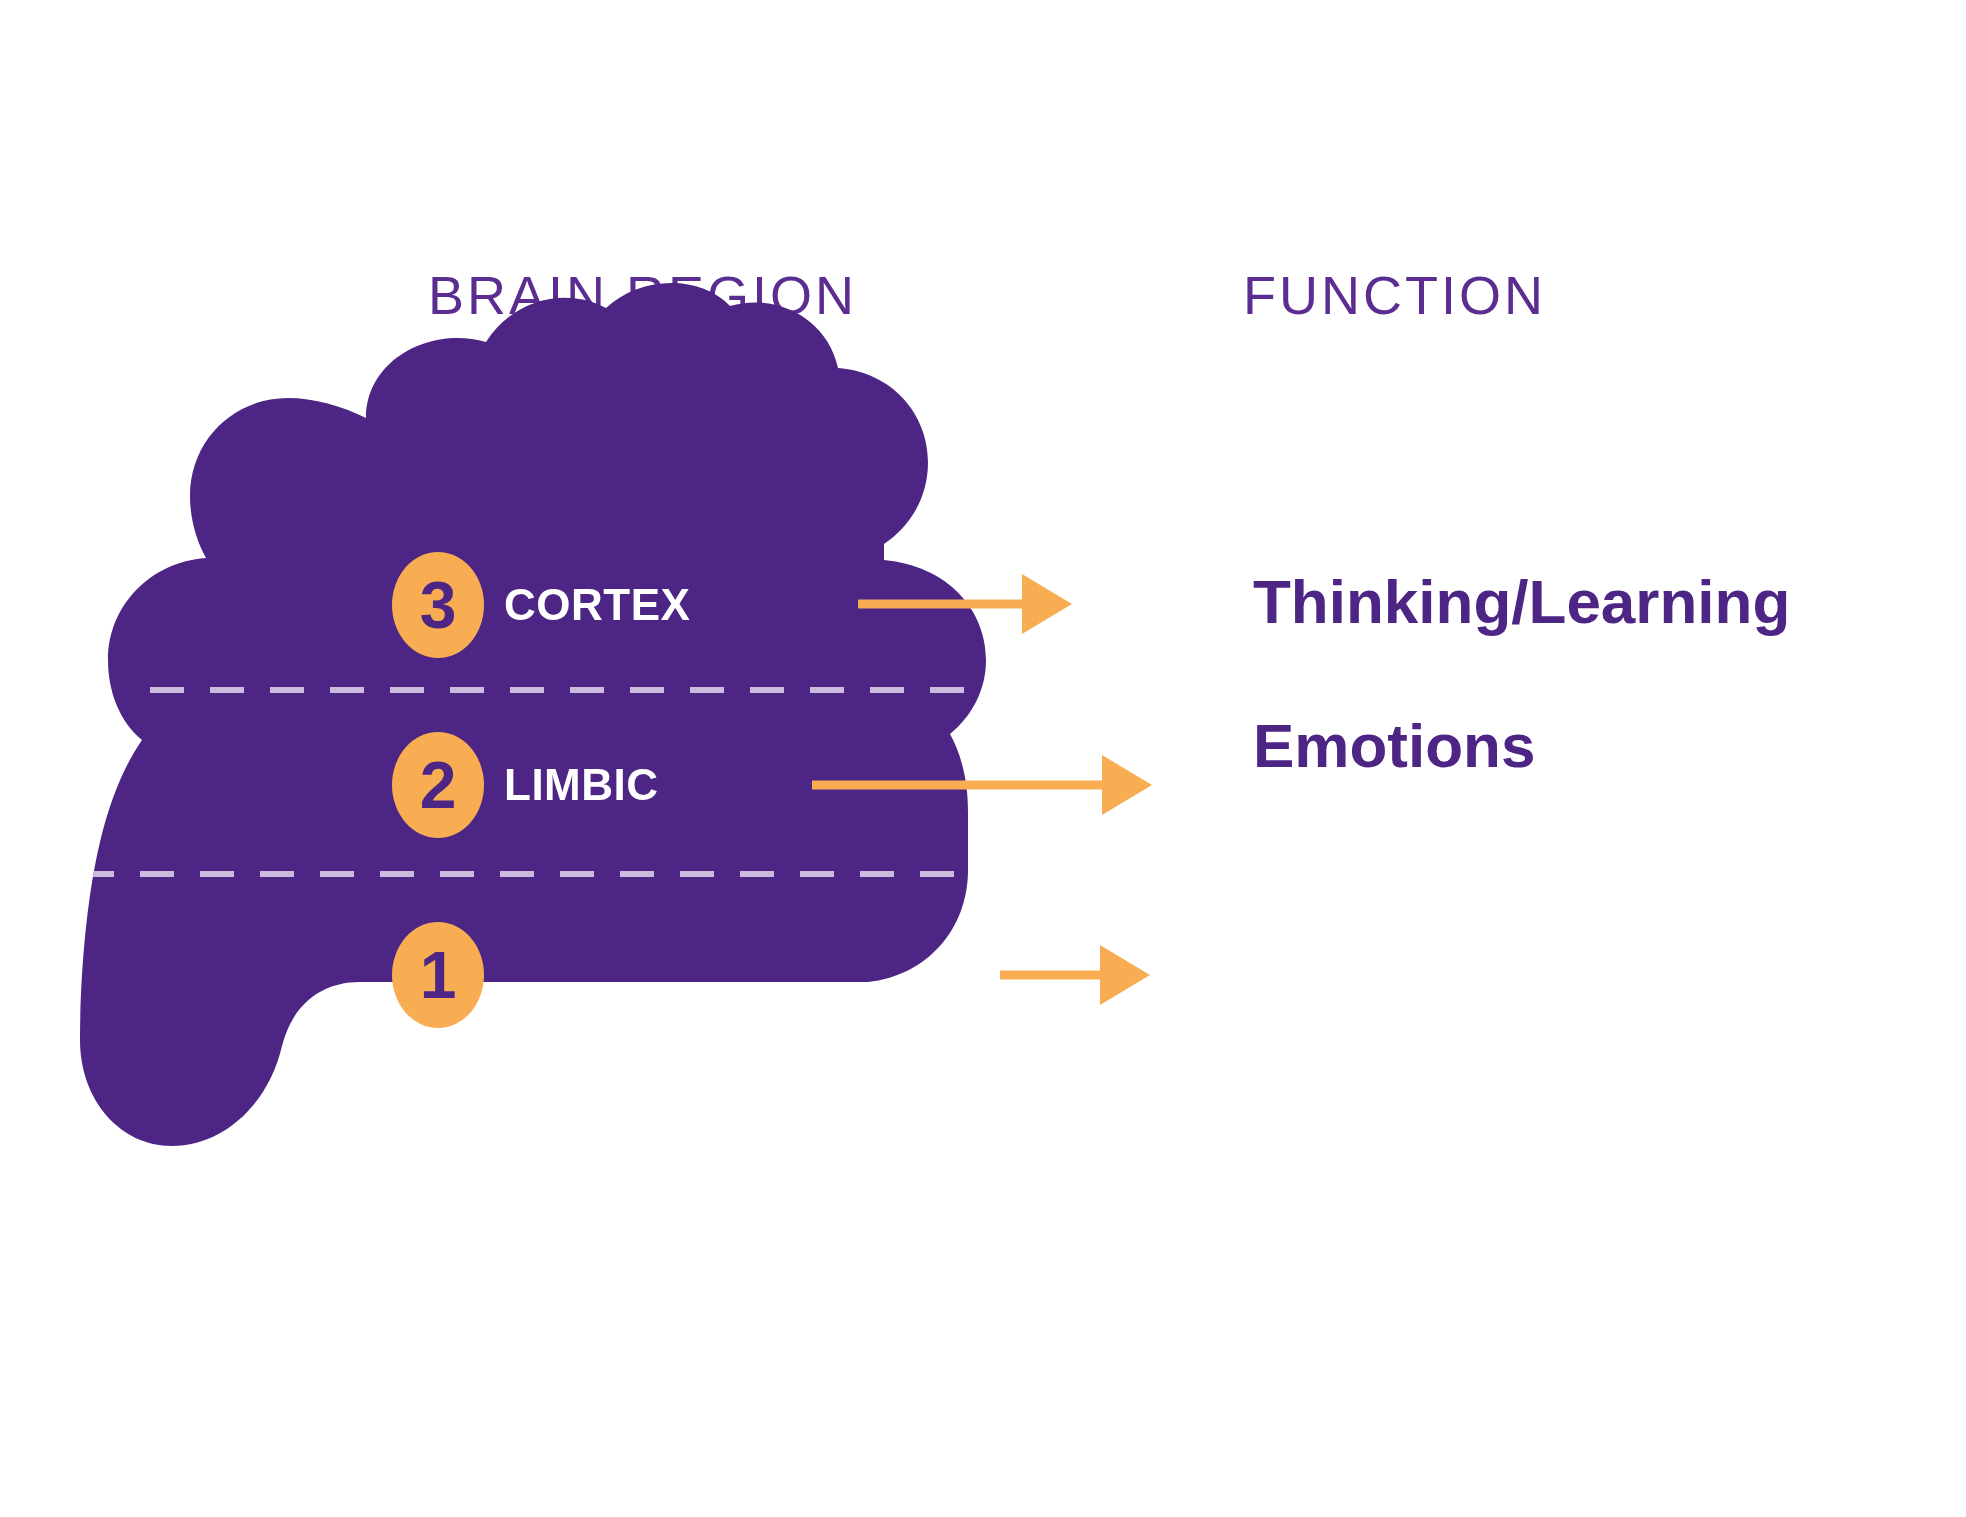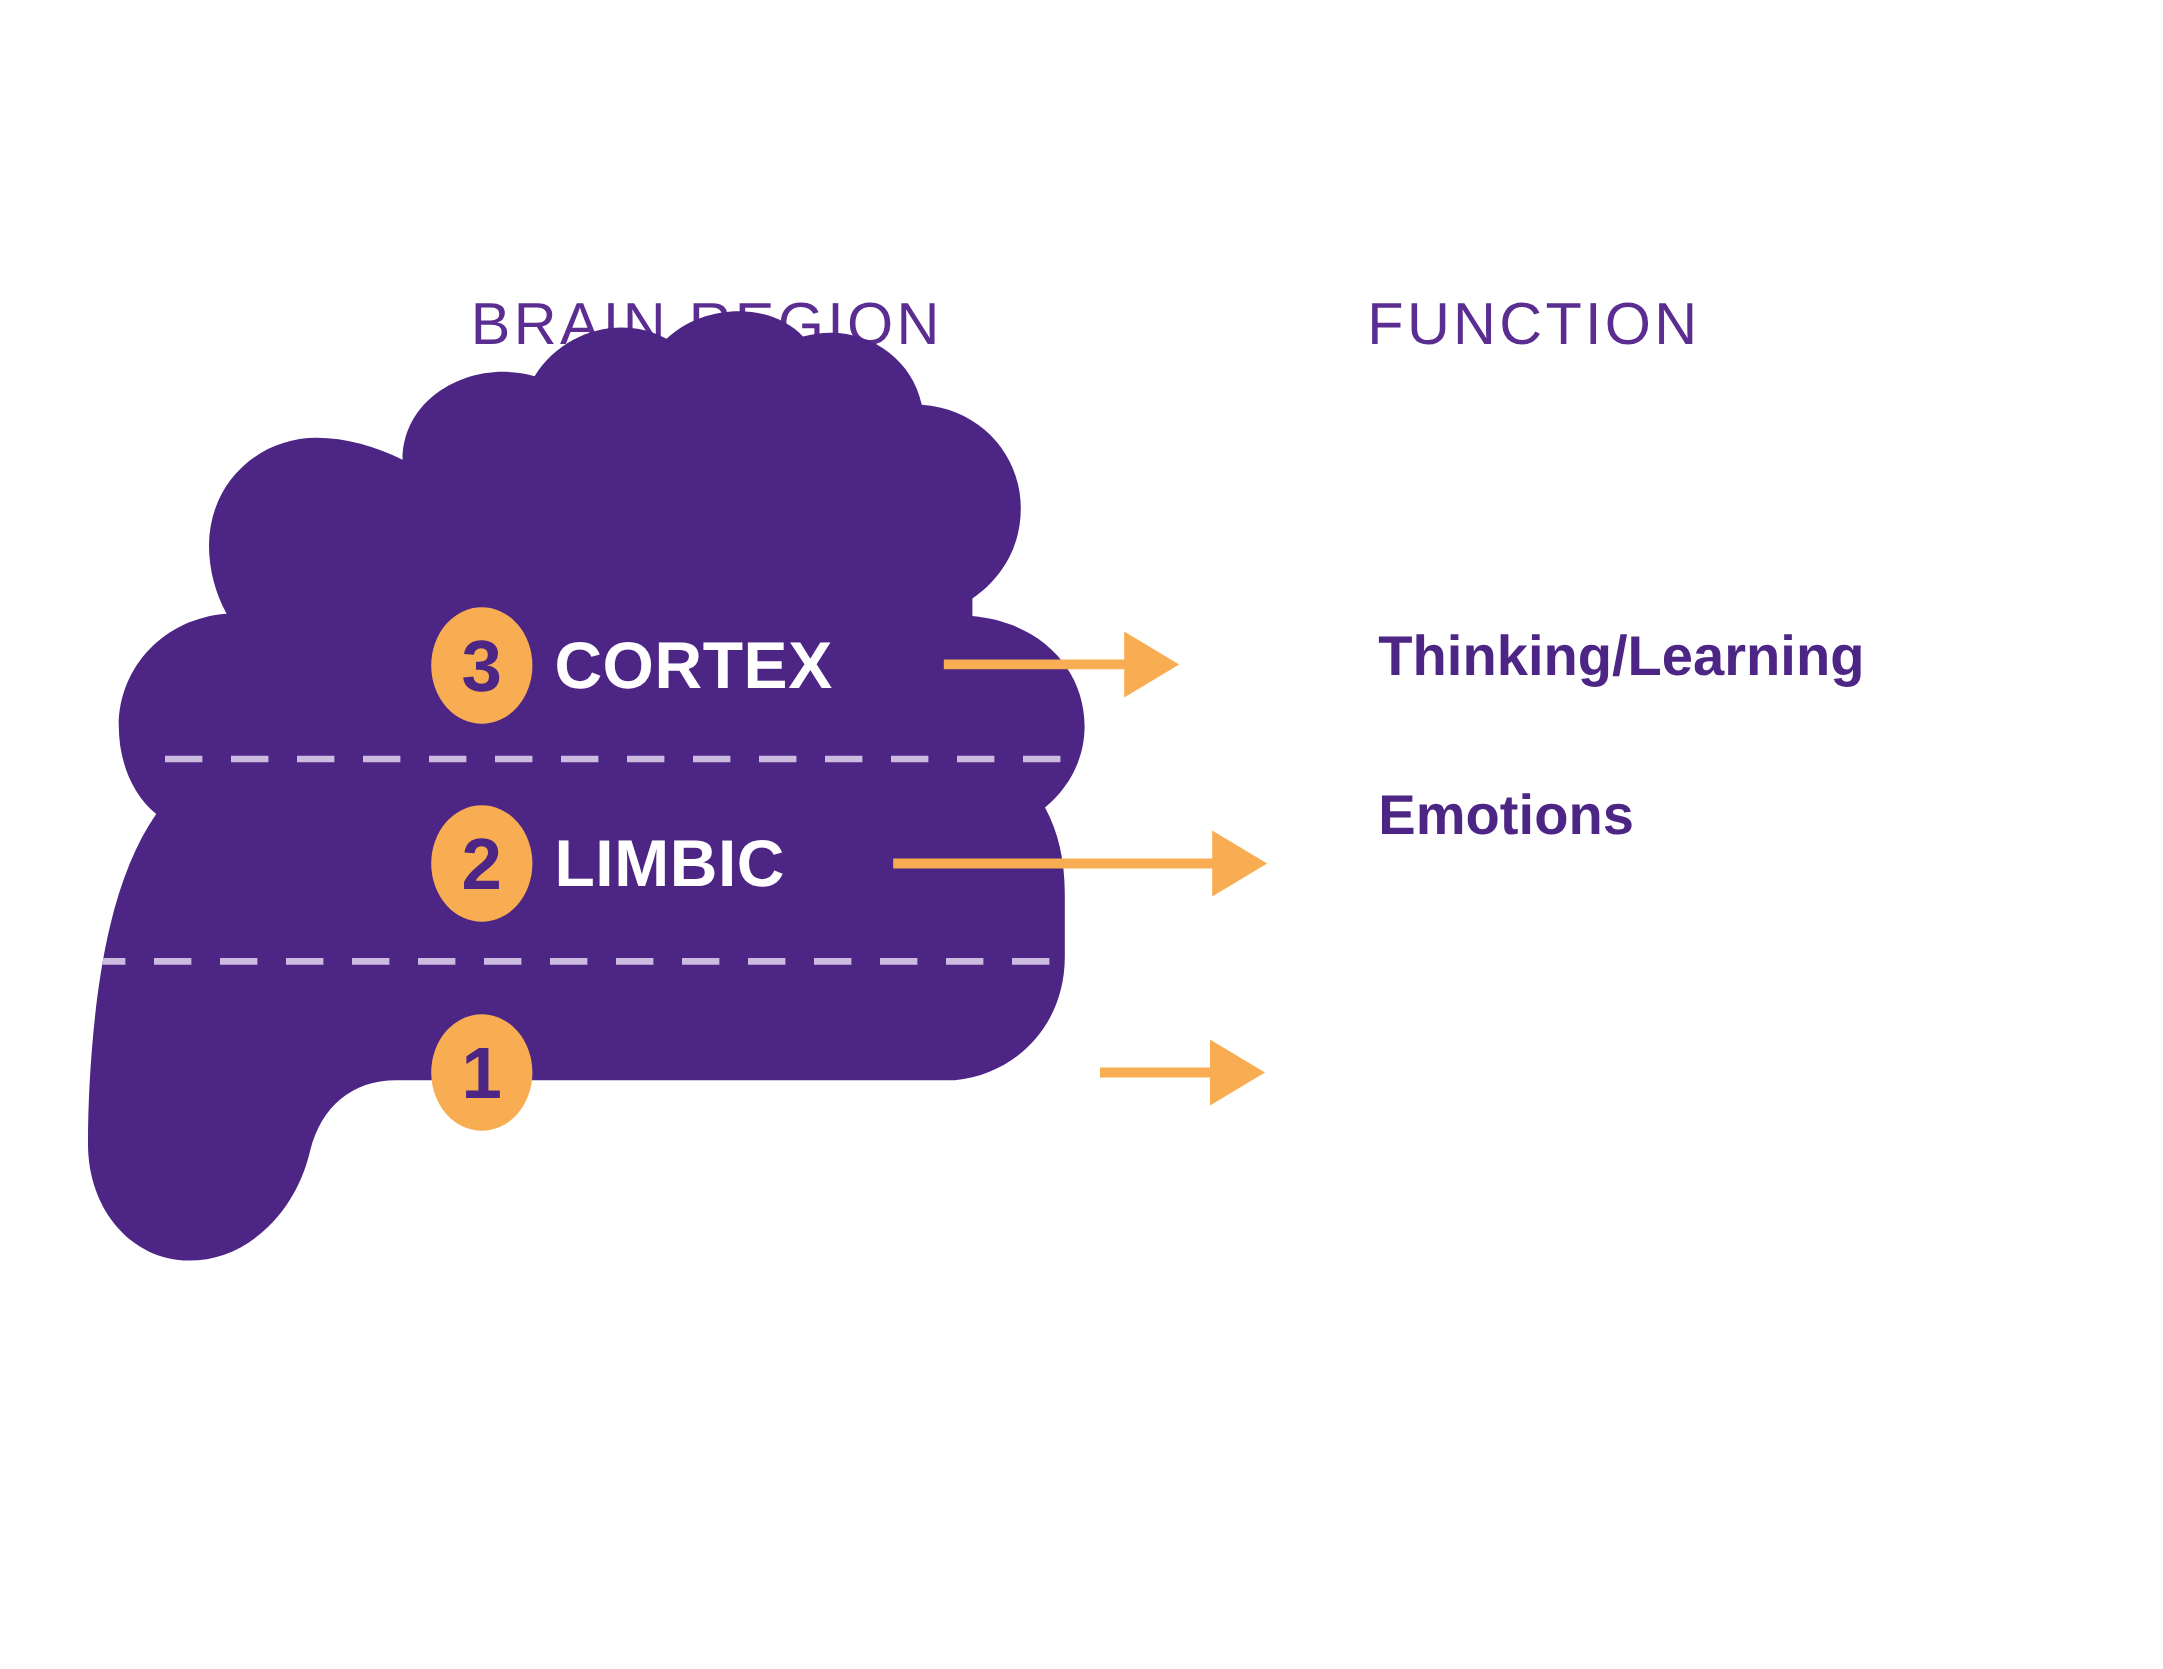--- a/index.html
+++ b/index.html
@@ -68,34 +68,34 @@
     color: #4D2585;
     font-size: 66px;
     font-weight: 700;
     font-family: "Liberation Sans", sans-serif;
     line-height: 1;
     flex: none;
   }
 
   .region-label {
     color: #ffffff;
-    font-size: 60px;
+    font-size: 44px;
     font-weight: 700;
     letter-spacing: 0.5px;
     white-space: nowrap;
     margin-left: 20px;
     font-family: "Liberation Sans", sans-serif;
     line-height: 1;
   }
 
   
   .function-label {
     position: absolute;
     color: #4D2585;
-    font-size: 51px;
+    font-size: 62px;
     font-weight: 700;
     white-space: nowrap;
     font-family: "Liberation Sans", sans-serif;
     line-height: 1;
   }
   #fn-3 { left: 1253px; top: 571px; }
   #fn-2 { left: 1253px; top: 715px; }
   #fn-1 { left: 1253px; top: 943px; }
 </style>
 </head>

